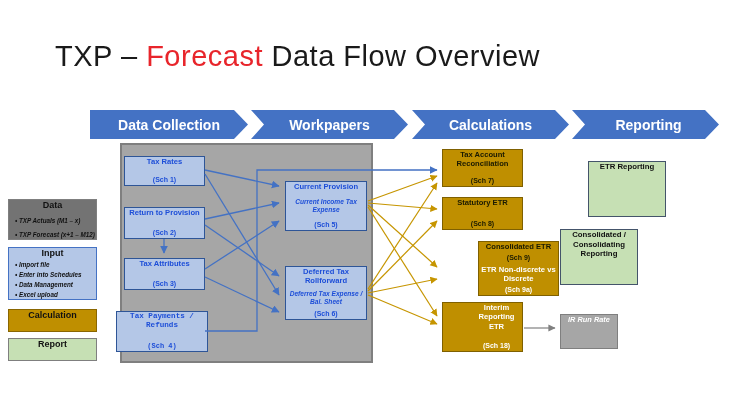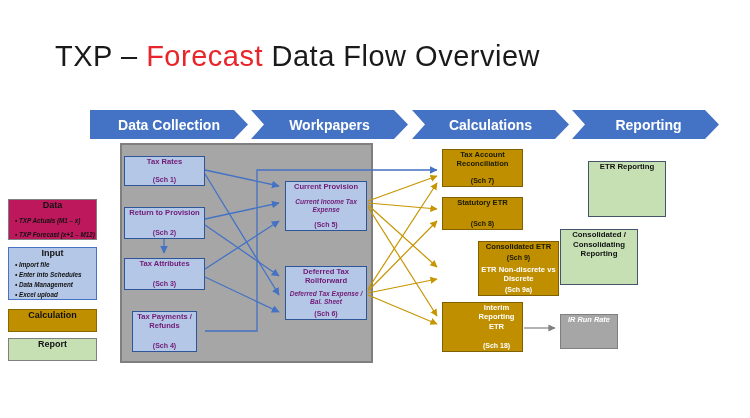--- a/index.html
+++ b/index.html
@@ -19,43 +19,43 @@
   #chev1{left:90px;width:158px;}
   #chev2{left:251px;width:157px;}
   #chev3{left:412px;width:157px;}
   #chev4{left:572px;width:141px;padding-left:6px;}
 
   
   .box{position:absolute;box-sizing:border-box;display:flex;flex-direction:column;
        align-items:center;justify-content:space-between;text-align:center;line-height:1.25;}
 
   
-  #legend-data{left:8px;top:199px;width:89px;height:41px;background:#be185d;border:1px solid #7f7f7f;}
+  #legend-data{left:8px;top:199px;width:89px;height:41px;background:#737373;border:1px solid #7f7f7f;}
   #legend-input{left:8px;top:247px;width:89px;height:53px;background:#B4C7E7;border:1px solid #4472C4;}
   #legend-calc{left:8px;top:309px;width:89px;height:23px;background:#BF8F00;border:1px solid #8a6600;}
   #legend-report{left:8px;top:338px;width:89px;height:23px;background:#C6E0B4;border:1px solid #7f7f7f;}
   .legend-title{font-size:9px;font-weight:bold;color:#111;}
   .legend-item{font-size:6.3px;font-style:italic;font-weight:bold;color:#111;text-align:left;width:100%;
                padding-left:6px;box-sizing:border-box;}
   .legend-item::before{content:"•  ";}
   .legend-label{font-size:9px;font-weight:bold;color:#111;}
 
   
   #gray-panel{position:absolute;left:120px;top:143px;width:253px;height:220px;
               background:#A6A6A6;border:2px solid #7f7f7f;box-sizing:border-box;}
 
   
-  .bluebox{background:#B4C7E7;border:1.5px solid #2E5597;color:#701a75;}
+  .bluebox{background:#B4C7E7;border:1.5px solid #2E5597;color:#1d4ed8;}
   .bluebox .t{font-size:7.6px;font-weight:bold;}
   .bluebox .i{font-size:6.6px;font-style:italic;font-weight:bold;}
   .bluebox .s{font-size:7px;font-weight:bold;}
   #tax-rates{left:124px;top:156px;width:81px;height:30px;}
   #return-provision{left:124px;top:207px;width:81px;height:32px;}
   #tax-attributes{left:124px;top:258px;width:81px;height:32px;}
-  #tax-payments{left:132px;top:311px;width:65px;height:41px;}
+  #tax-payments{left:116px;top:311px;width:92px;height:41px;font-family:Liberation Mono, monospace;}
   #current-provision{left:285px;top:181px;width:82px;height:50px;}
   #deferred-tax{left:285px;top:266px;width:82px;height:54px;}
 
   
   .goldbox{background:#BF8F00;border:1.5px solid #7F6000;color:#1a1a00;}
   .goldbox .t{font-size:7.6px;font-weight:bold;}
   .goldbox .s{font-size:7px;font-weight:bold;}
   .goldbox .w{color:#ffffff;}
   #tar{left:442px;top:149px;width:81px;height:38px;}
   #statutory{left:442px;top:197px;width:81px;height:33px;}

